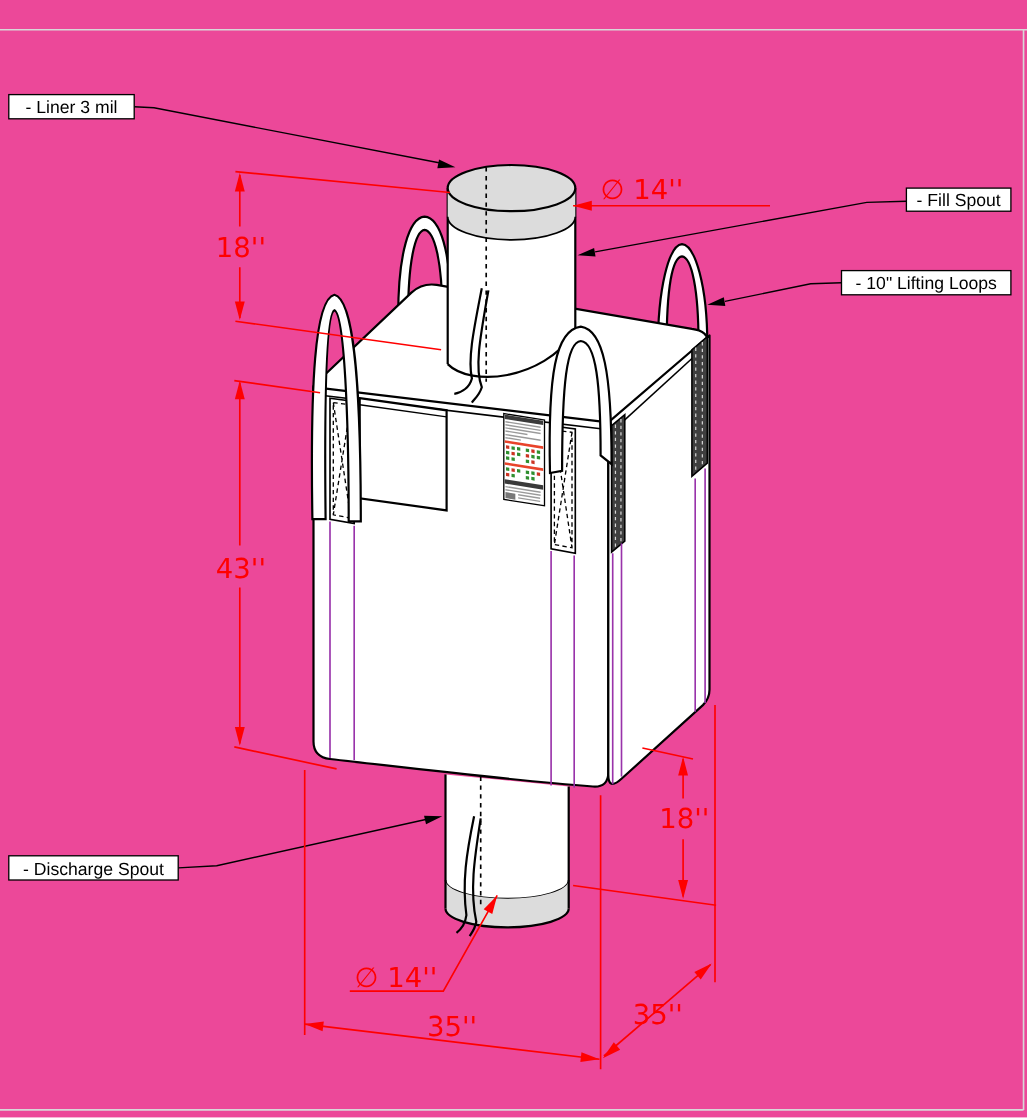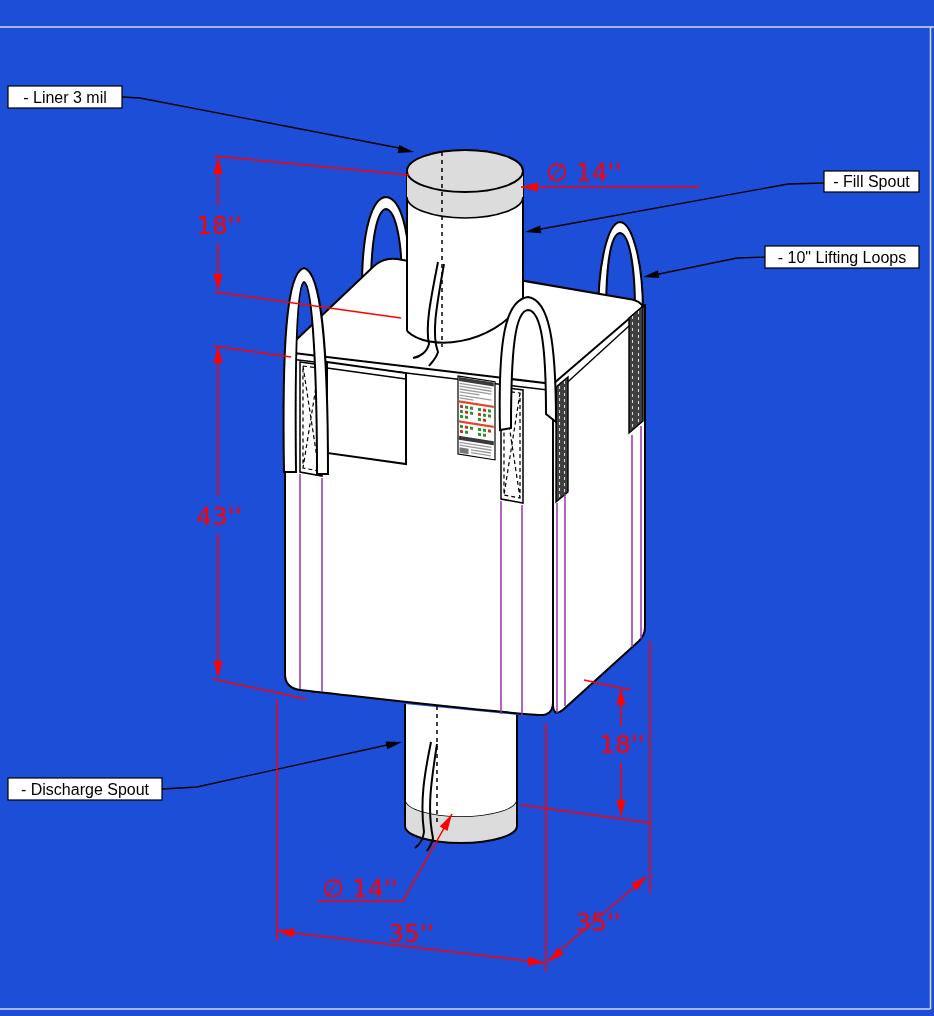--- a/index.html
+++ b/index.html
@@ -1,16 +1,16 @@
 <!DOCTYPE html>
 <html><head>
 <meta charset="utf-8">
 <style>
   html,body{margin:0;padding:0;background:#fff;}
-  #page{position:relative;width:934px;height:1016px;background:#1d4ed8;overflow:hidden;
+  #page{position:relative;width:934px;height:1016px;background:#ec4899;overflow:hidden;
         font-family:"Liberation Sans",sans-serif;}
   svg{position:absolute;left:0;top:0;}
   .callout-text{font-family:"Liberation Sans",sans-serif;font-size:16px;fill:#000;}
   .dim-text{font-family:"DejaVu Sans",sans-serif;font-size:25px;fill:#ff0000;}
 </style>
 </head>
 <body>
 
 <div id="page">
 <svg width="934" height="1016" viewBox="0 0 934 1016">

